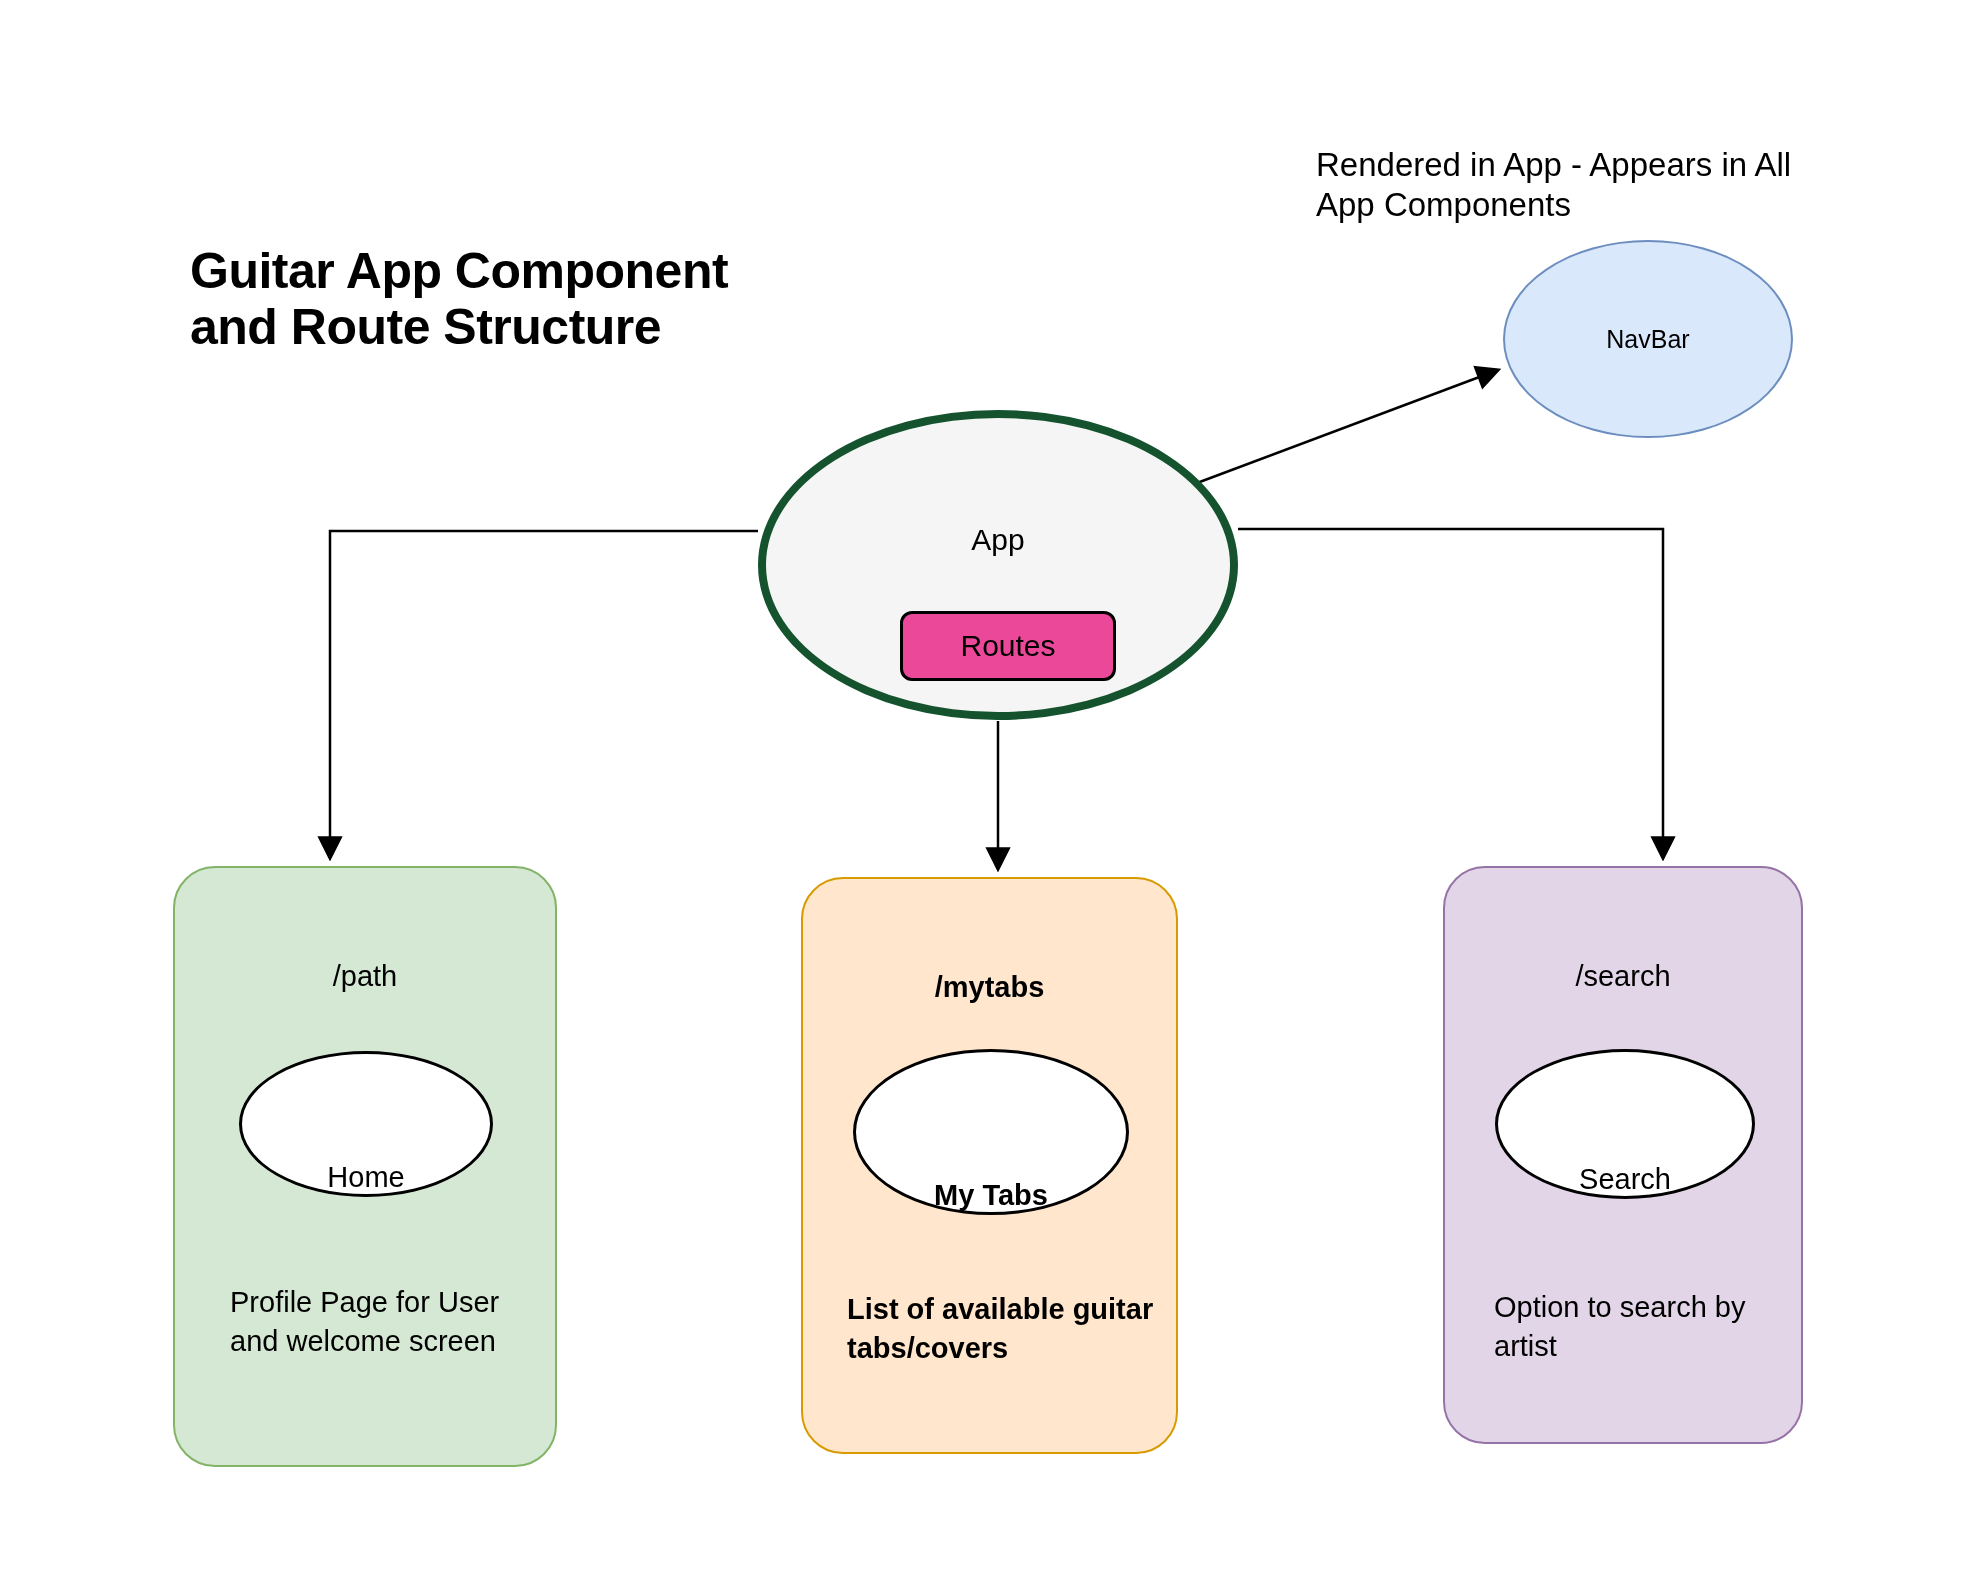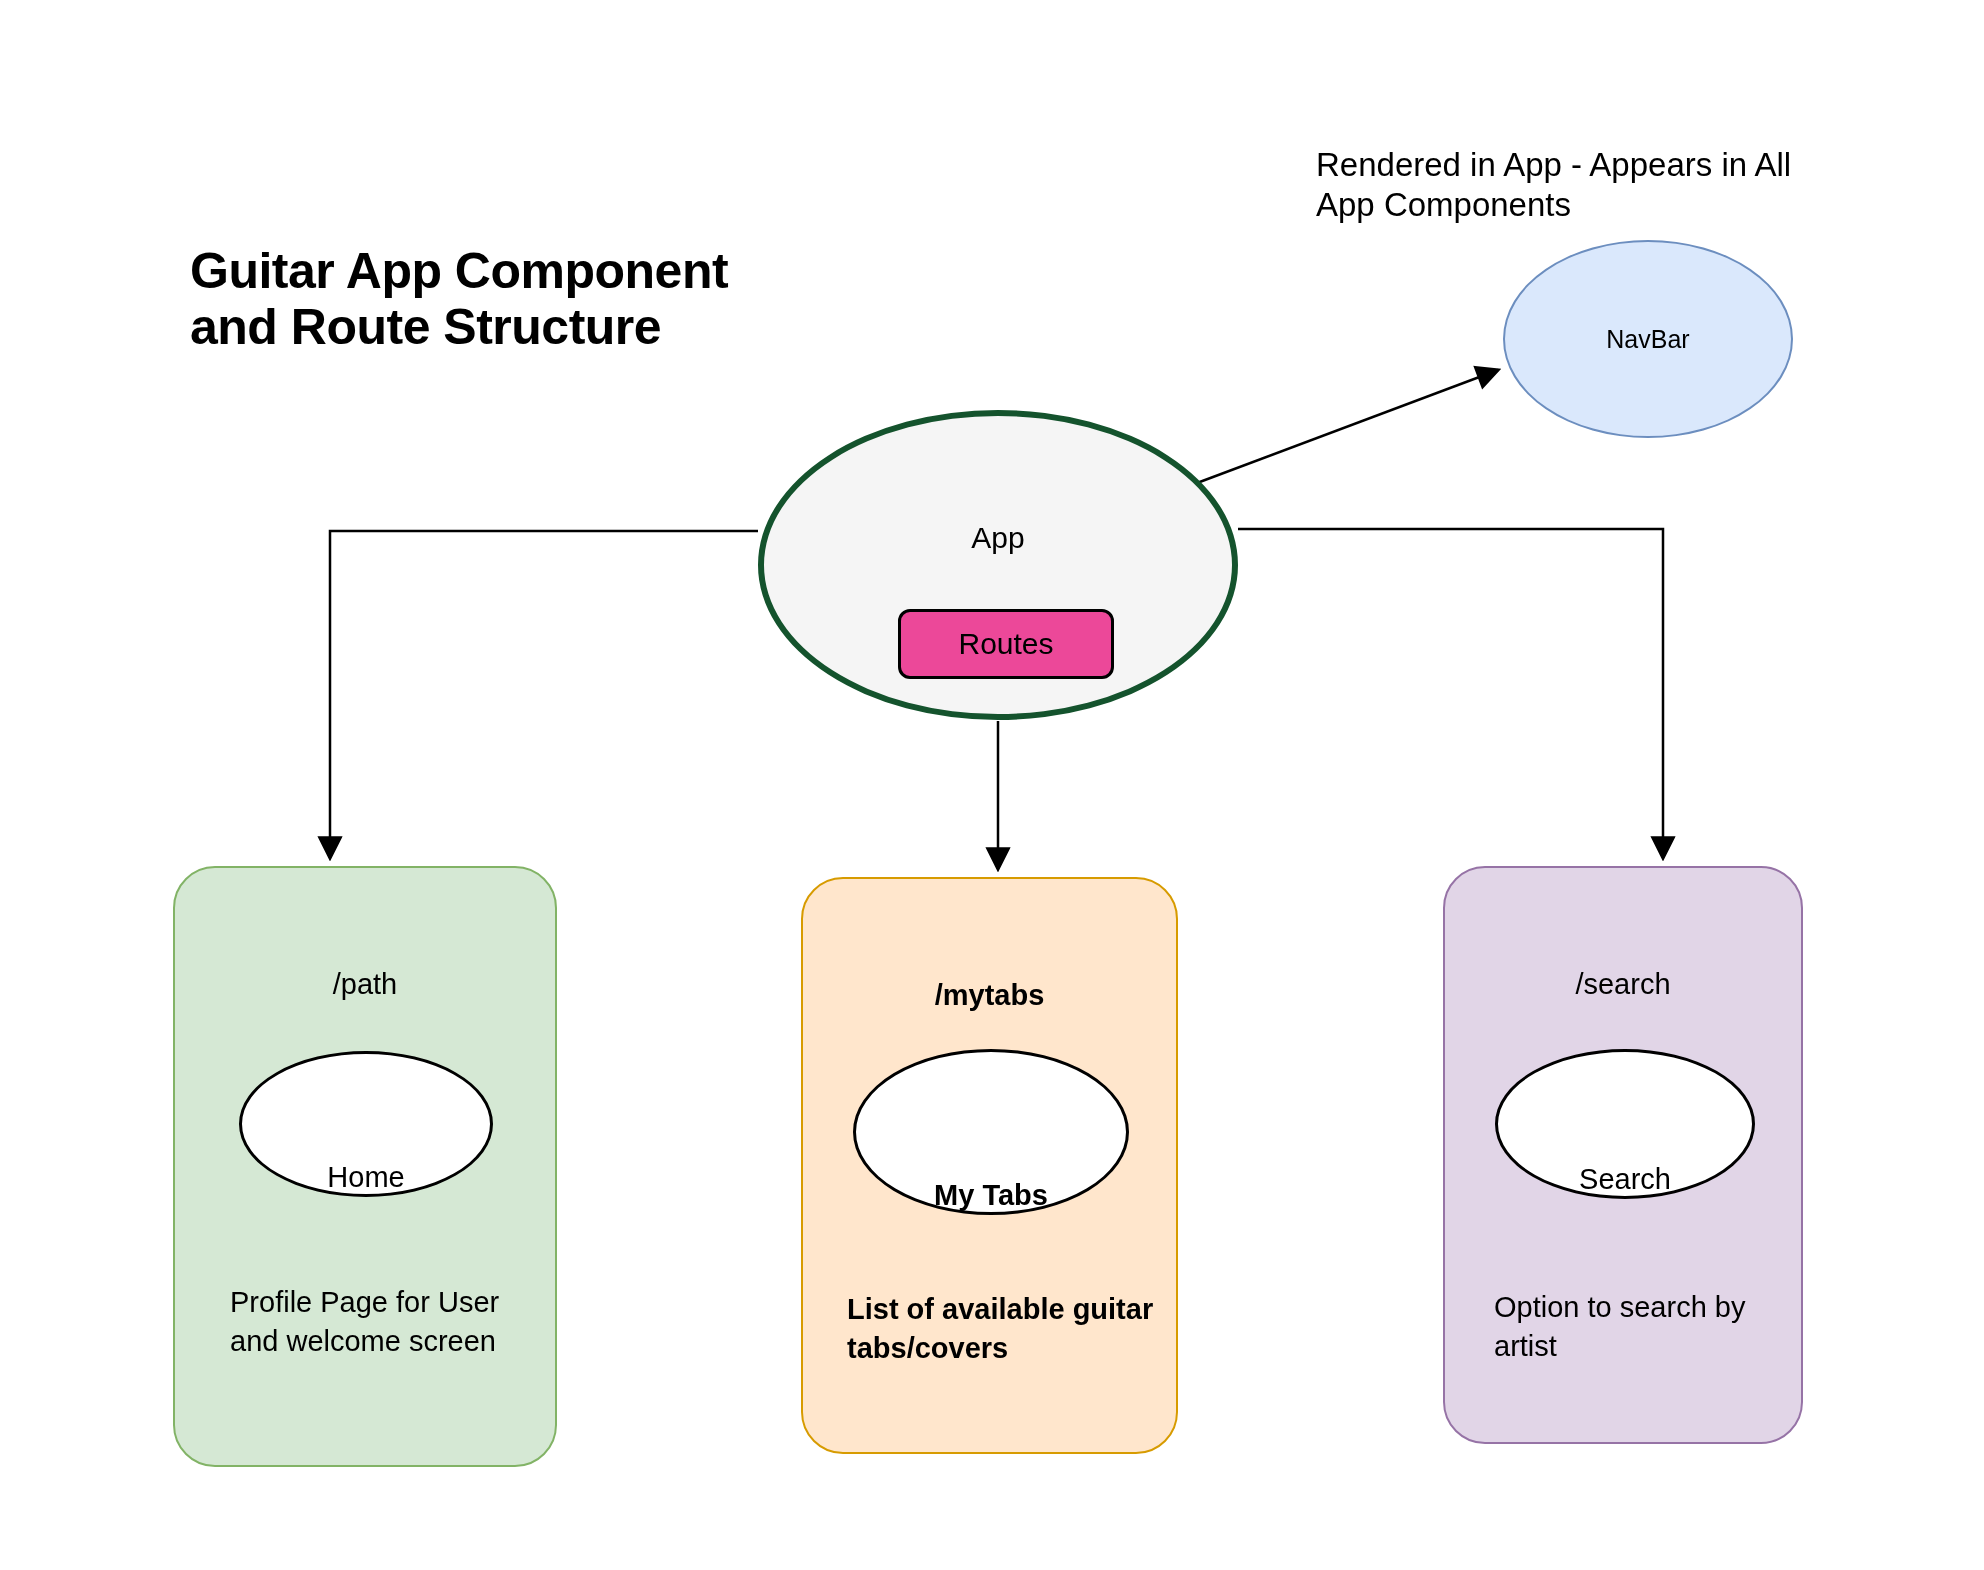--- a/index.html
+++ b/index.html
@@ -61,21 +61,21 @@
     left: 1503px; top: 240px;
     width: 290px; height: 198px;
     background: #dae8fc;
     border: 2px solid #6c8ebf;
     font-size: 25px;
   }
   .app-node {
     left: 758px; top: 410px;
     width: 480px; height: 310px;
     background: #f5f5f5;
-    border: 6px solid #14532d;
+    border: 8px solid #14532d;
   }
   .app-label {
     position: absolute;
     left: 0; right: 0;
     top: 105px;
     text-align: center;
     font-size: 30px;
   }
   .routes-box {
     position: absolute;
@@ -112,21 +112,21 @@
   }
   .card.purple {
     left: 1443px; top: 866px;
     width: 360px; height: 578px;
     background: #e1d5e7;
     border: 2.5px solid #9673a6;
   }
   .card .path-label {
     position: absolute;
     left: 0; right: 0;
-    top: 100px;
+    top: 92px;
     text-align: center;
     font-size: 29px;
   }
   .card .component-ellipse {
     background: #ffffff;
     border: 3px solid #000000;
     font-size: 29px;
     align-items: flex-end;
   }
   .card.green  .component-ellipse { left: 64px; top: 183px; width: 254px; height: 146px; }

